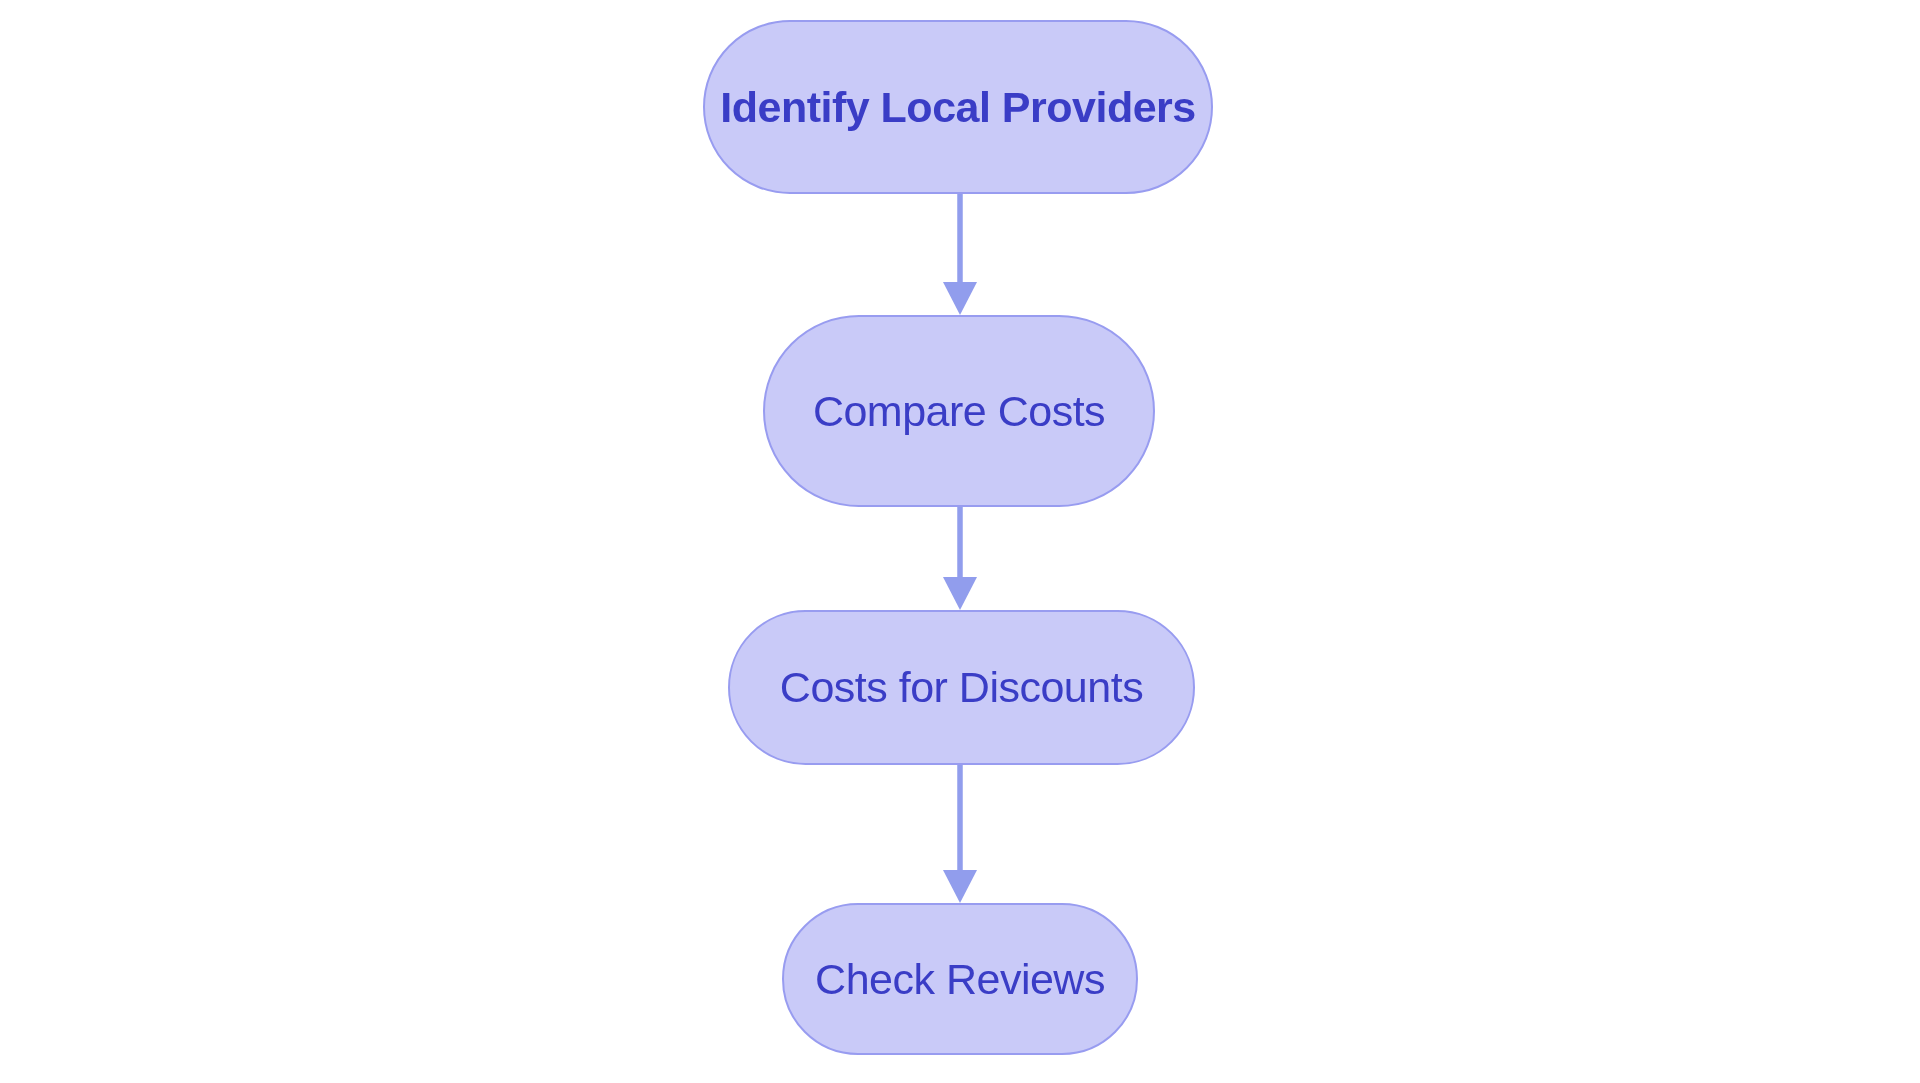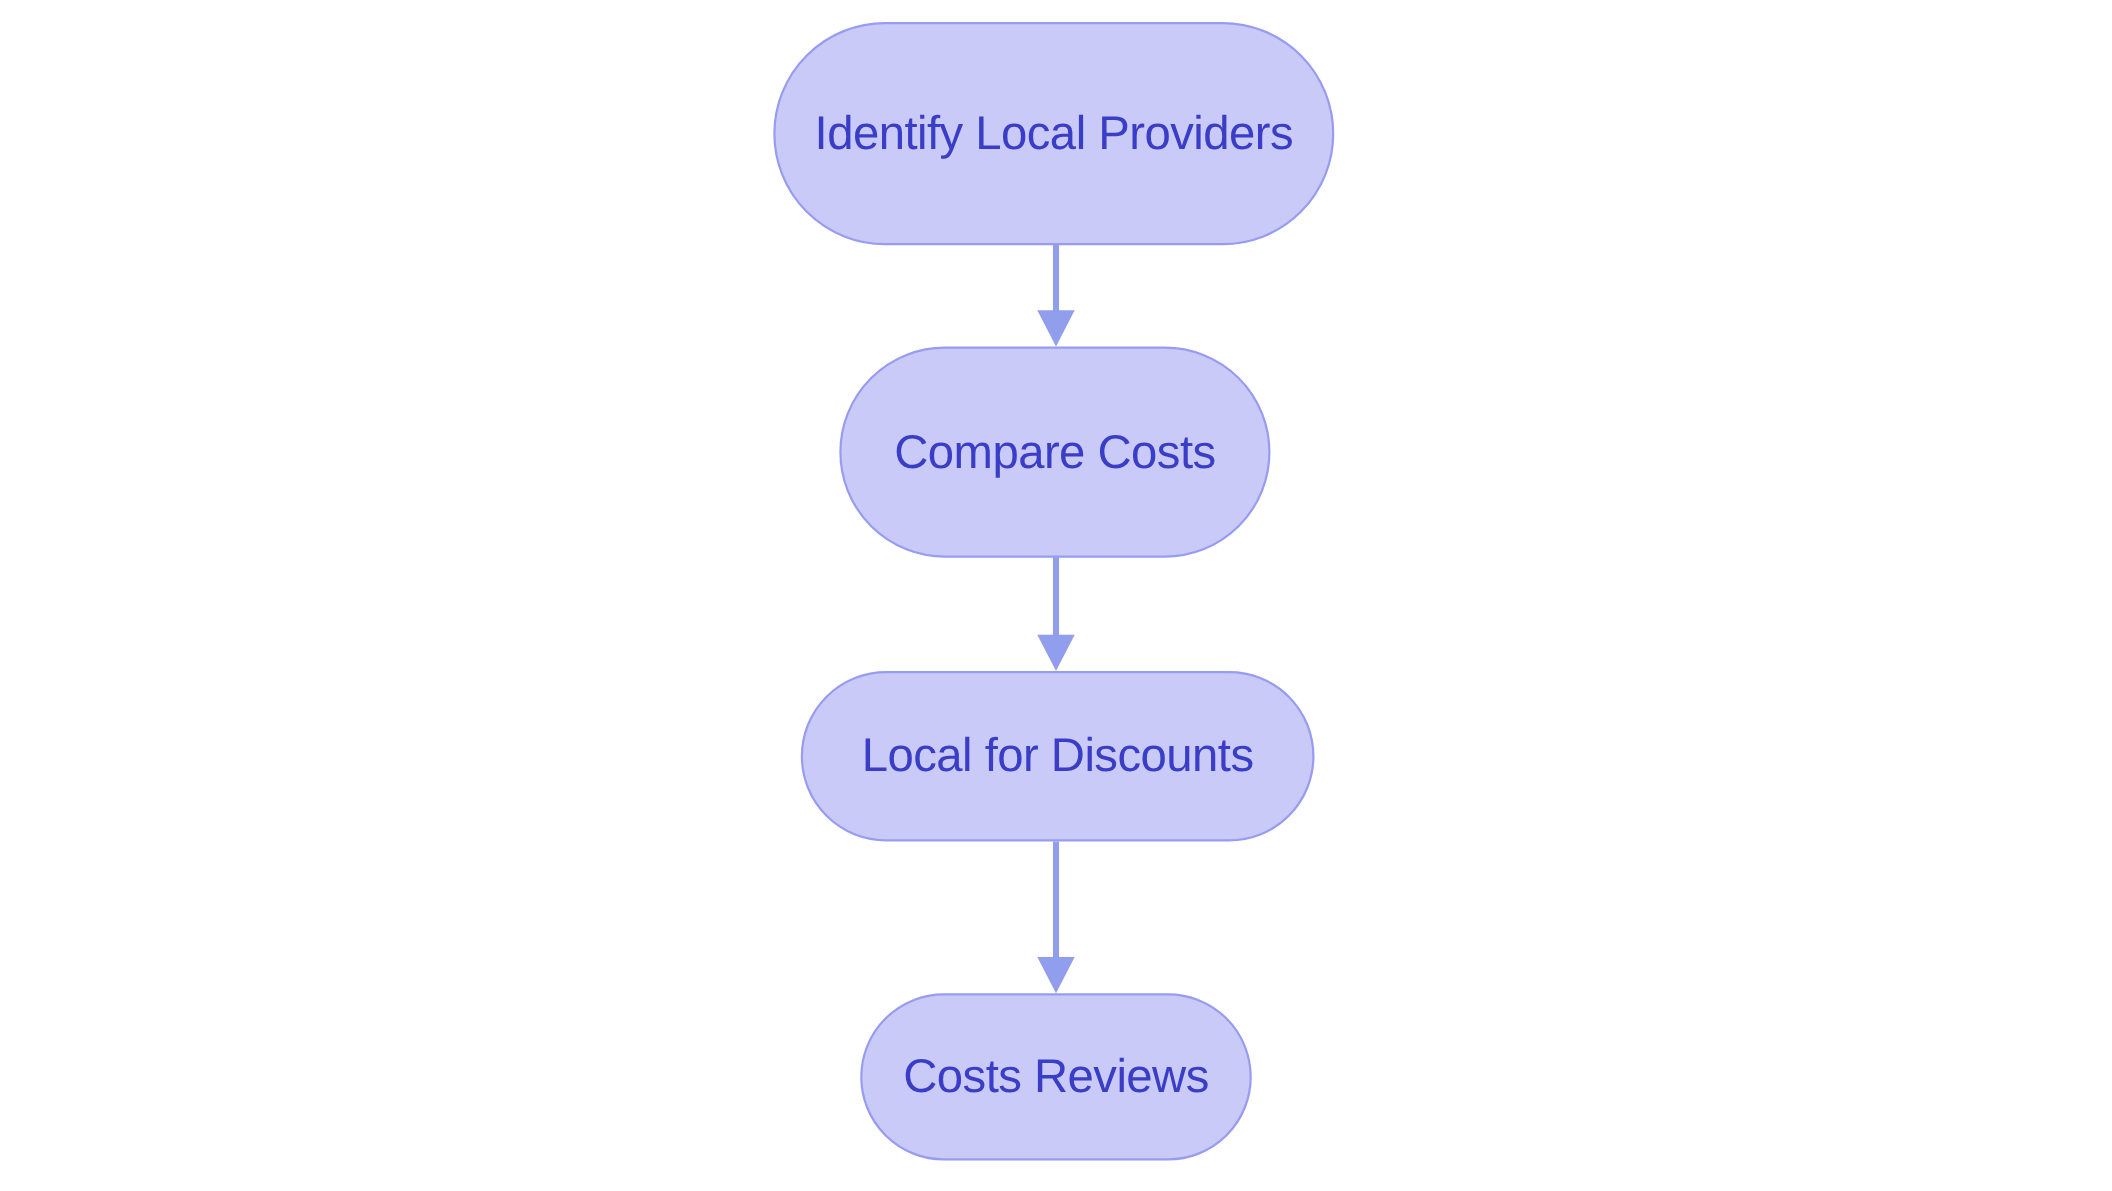--- a/index.html
+++ b/index.html
@@ -44,21 +44,21 @@
     border:2px solid var(--node-border);
     border-radius:999px;
   }
   .node-label{
     color:var(--node-text);
     font-size:43px;
     letter-spacing:-0.5px;
     white-space:nowrap;
     text-align:center;
   }
-  .node-1{left:703px;top:20px;width:510px;height:203px;}
+  .node-1{left:703px;top:20px;width:510px;height:174px;font-weight:bold;}
   .node-2{left:763px;top:315px;width:392px;height:192px;}
   .node-3{left:728px;top:610px;width:467px;height:155px;}
   .node-4{left:782px;top:903px;width:356px;height:152px;}
 </style>
 </head>
 <body>
 
 <div class="canvas">
 
   <svg class="edges" viewBox="0 0 1920 1083" xmlns="http://www.w3.org/2000/svg" aria-hidden="true">
@@ -78,20 +78,20 @@
 
   <div class="node node-1">
     <span class="node-label">Identify Local Providers</span>
   </div>
 
   <div class="node node-2">
     <span class="node-label">Compare Costs</span>
   </div>
 
   <div class="node node-3">
-    <span class="node-label">Local for Discounts</span>
+    <span class="node-label">Costs for Discounts</span>
   </div>
 
   <div class="node node-4">
-    <span class="node-label">Costs Reviews</span>
+    <span class="node-label">Check Reviews</span>
   </div>
 
 </div>
 
 </body></html>

